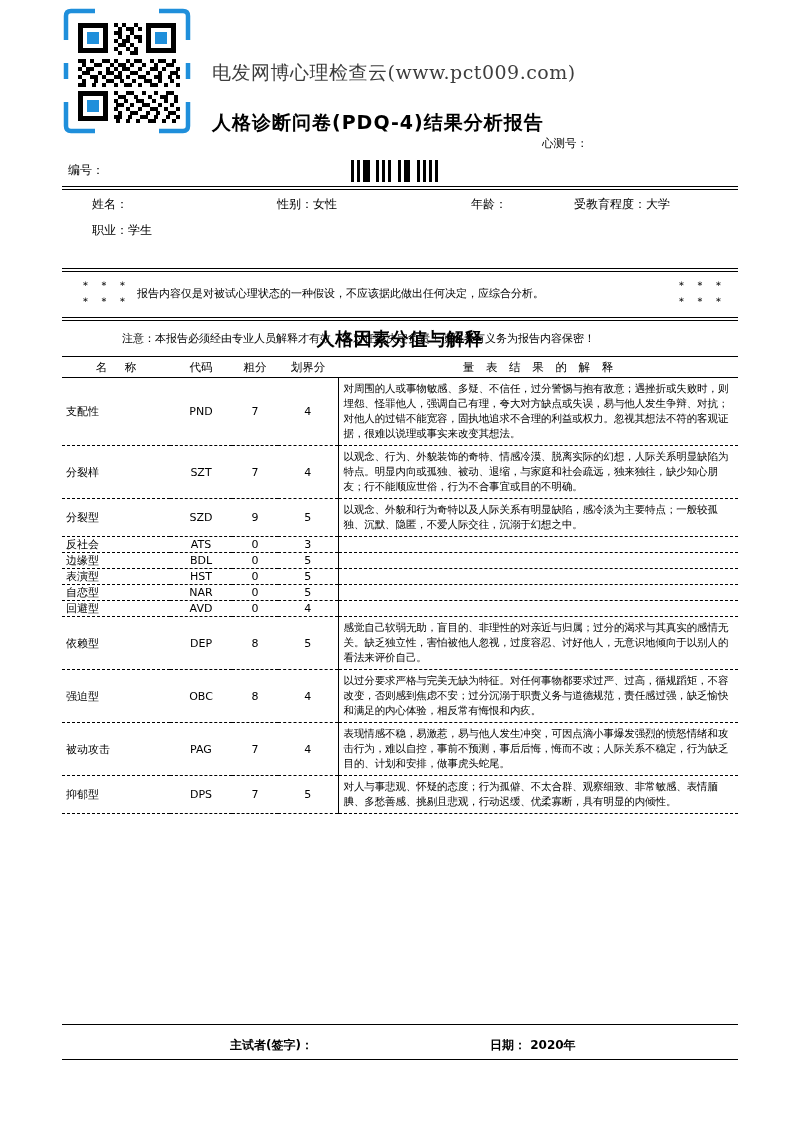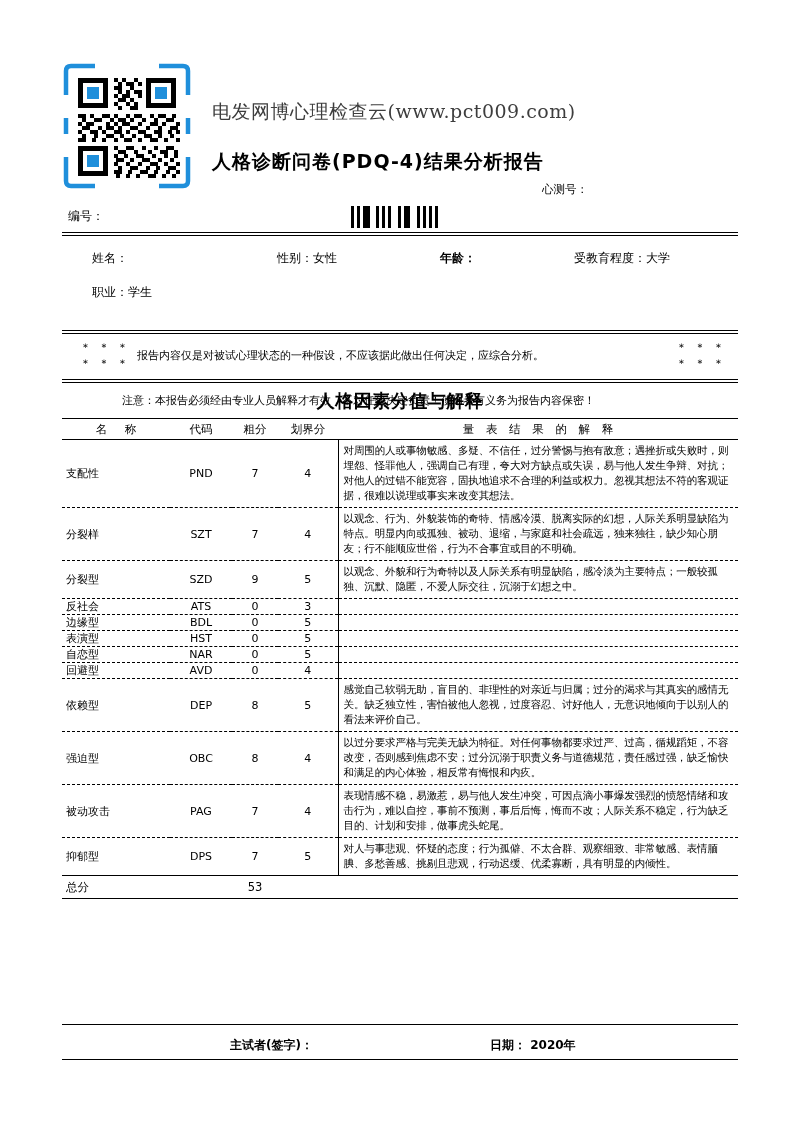--- a/index.html
+++ b/index.html
@@ -18,25 +18,24 @@
   .page {
     position: absolute;
     left: 62px;
     top: 0;
     width: 676px;
   }
 
   
   .header {
     display: flex;
-    align-items: center;
+    align-items: flex-end;
     padding-top: 24px;
     height: 136px;
     box-sizing: border-box;
-    margin-top: 46px;
   }
   .qr-wrap {
     position: relative;
     width: 130px;
     height: 130px;
     flex: 0 0 130px;
   }
   .qr-svg { display: block; }
   .header-text {
     padding-left: 20px;
@@ -87,26 +86,25 @@
   .rule-double {
     border-top: 1.4px solid #000;
     border-bottom: 1.4px solid #000;
     height: 2px;
     margin: 0;
   }
   .person-row {
     position: relative;
     height: 26px;
     font-size: 12px;
-    margin-top: 8px;
   }
   .person-row > span { position: absolute; top: 6px; }
   .f-name  { left: 30px; }
   .f-sex   { left: 215px; }
-  .f-age   { left: 378px; font-weight: bold; }
+  .f-age   { left: 409px; }
   .f-edu   { left: 512px; }
   .f-job   { left: 30px; }
 
   
   .disclaimer {
     margin-top: 26px;
     border-top: 1.4px solid #000;
     border-bottom: 1.4px solid #000;
     padding: 0;
   }
@@ -529,27 +527,20 @@
         <td class="c-cut">4</td>
         <td class="c-exp">表现情感不稳，易激惹，易与他人发生冲突，可因点滴小事爆发强烈的愤怒情绪和攻击行为，难以自控，事前不预测，事后后悔，悔而不改；人际关系不稳定，行为缺乏目的、计划和安排，做事虎头蛇尾。</td>
       </tr>
       <tr class="drow">
         <td class="c-name">抑郁型</td>
         <td class="c-code">DPS</td>
         <td class="c-raw">7</td>
         <td class="c-cut">5</td>
         <td class="c-exp">对人与事悲观、怀疑的态度；行为孤僻、不太合群、观察细致、非常敏感、表情腼腆、多愁善感、挑剔且悲观，行动迟缓、优柔寡断，具有明显的内倾性。</td>
       </tr>
-      <tr class="total">
-        <td class="c-name">总分</td>
-        <td class="c-code"></td>
-        <td class="c-raw">53</td>
-        <td class="c-cut"></td>
-        <td class="c-exp"></td>
-      </tr>
     </tbody>
   </table>
 </div>
 
 <div class="footer">
   <div class="footer-rule"></div>
   <div class="footer-row">
     <span class="sig">主试者(签字)：</span>
     <span class="dat">日期： 2020年</span>
   </div>

